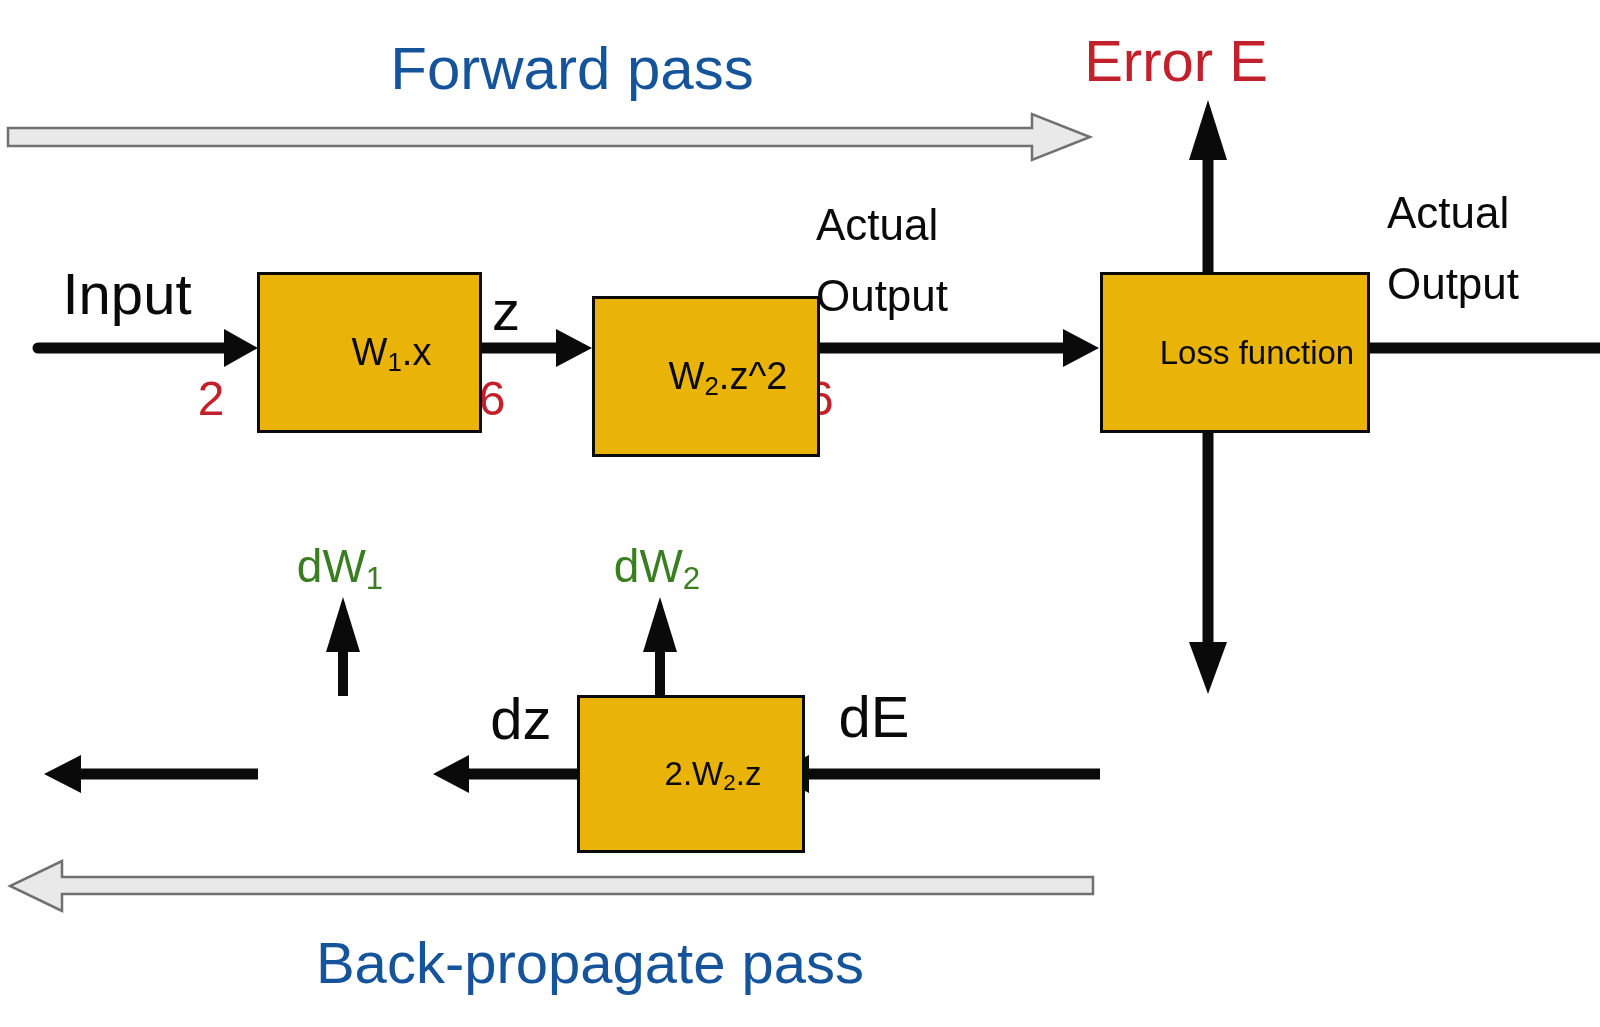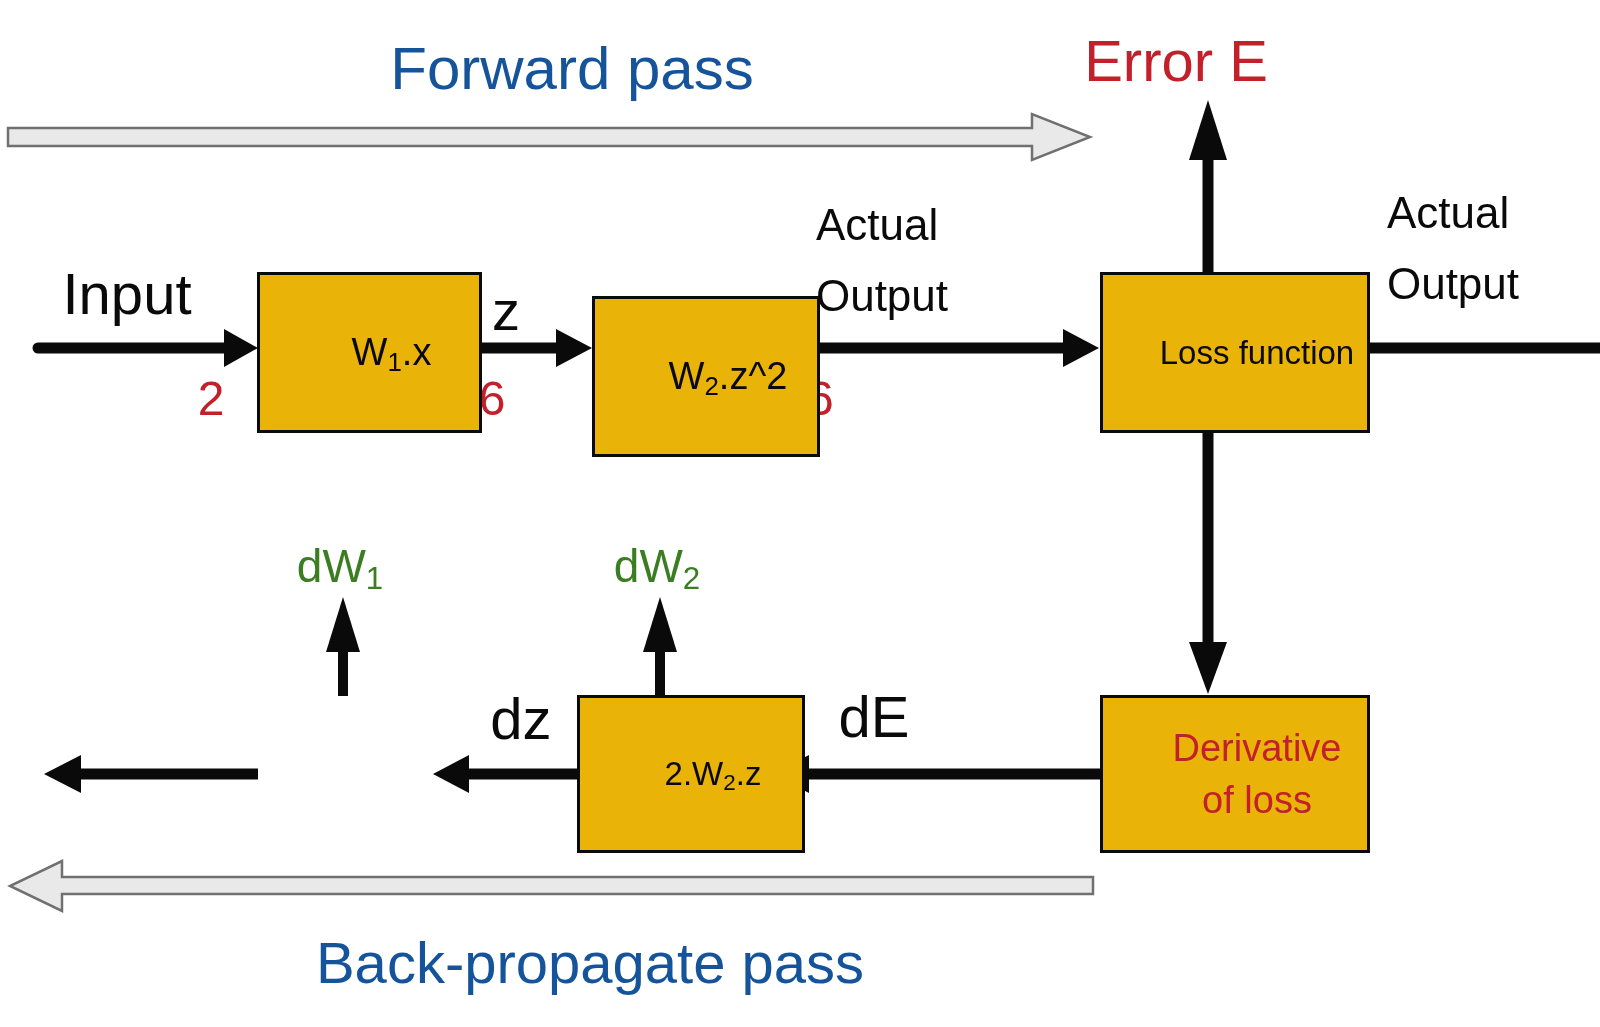--- a/index.html
+++ b/index.html
@@ -131,20 +131,14 @@
   </div>
   <div class="lbl green dw" style="left:657px; top:566px;">
     <span>dW</span><span class="sub">2</span>
   </div>
   <div class="lbl big" style="left:521px; top:718px;">dz</div>
   <div class="lbl big" style="left:874px; top:716px;">dE</div>
 
   <div class="box" style="left:577px; top:695px; width:178px; height:152px;">
     <span class="box-label-sm"><span>2.W</span><span class="sub">2</span><span>.z</span></span>
   </div>
-  <div class="box" style="left:1100px; top:695px; width:220px; height:152px;">
-    <span class="deriv-label red">
-      <span>Derivative</span><br>
-      <span>of loss</span>
-    </span>
-  </div>
 
 </div>
 
 </body></html>

